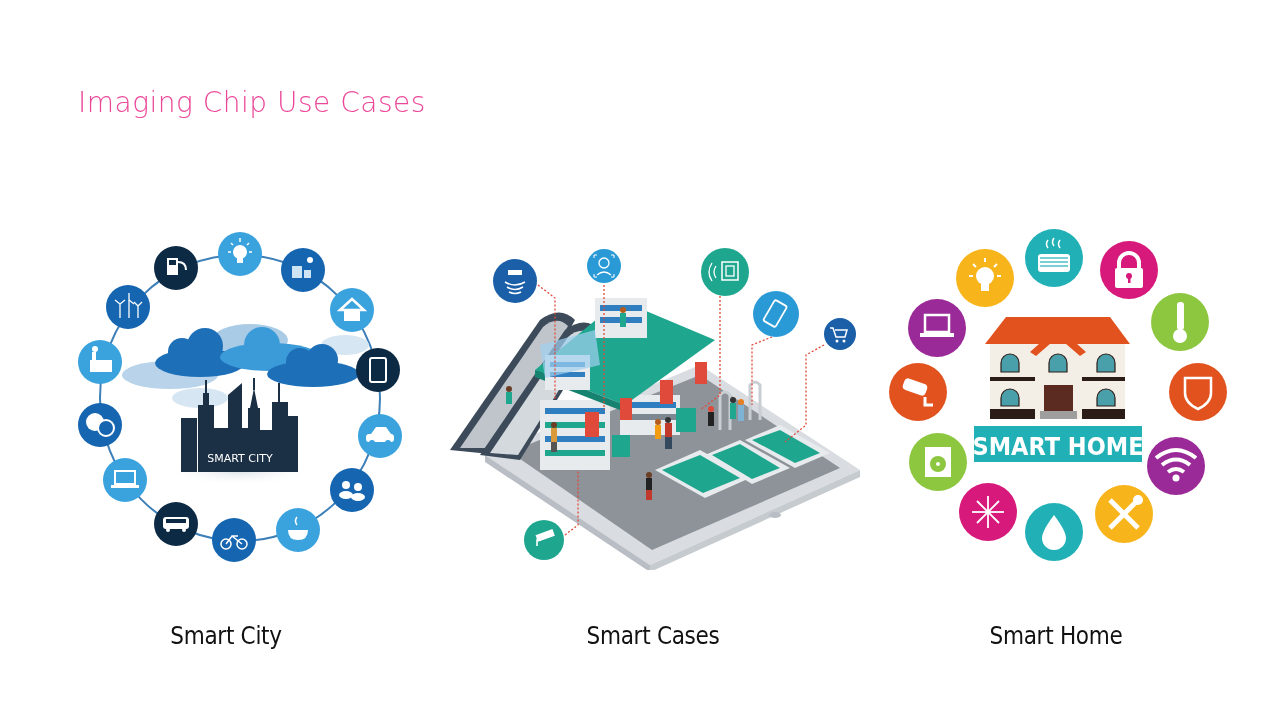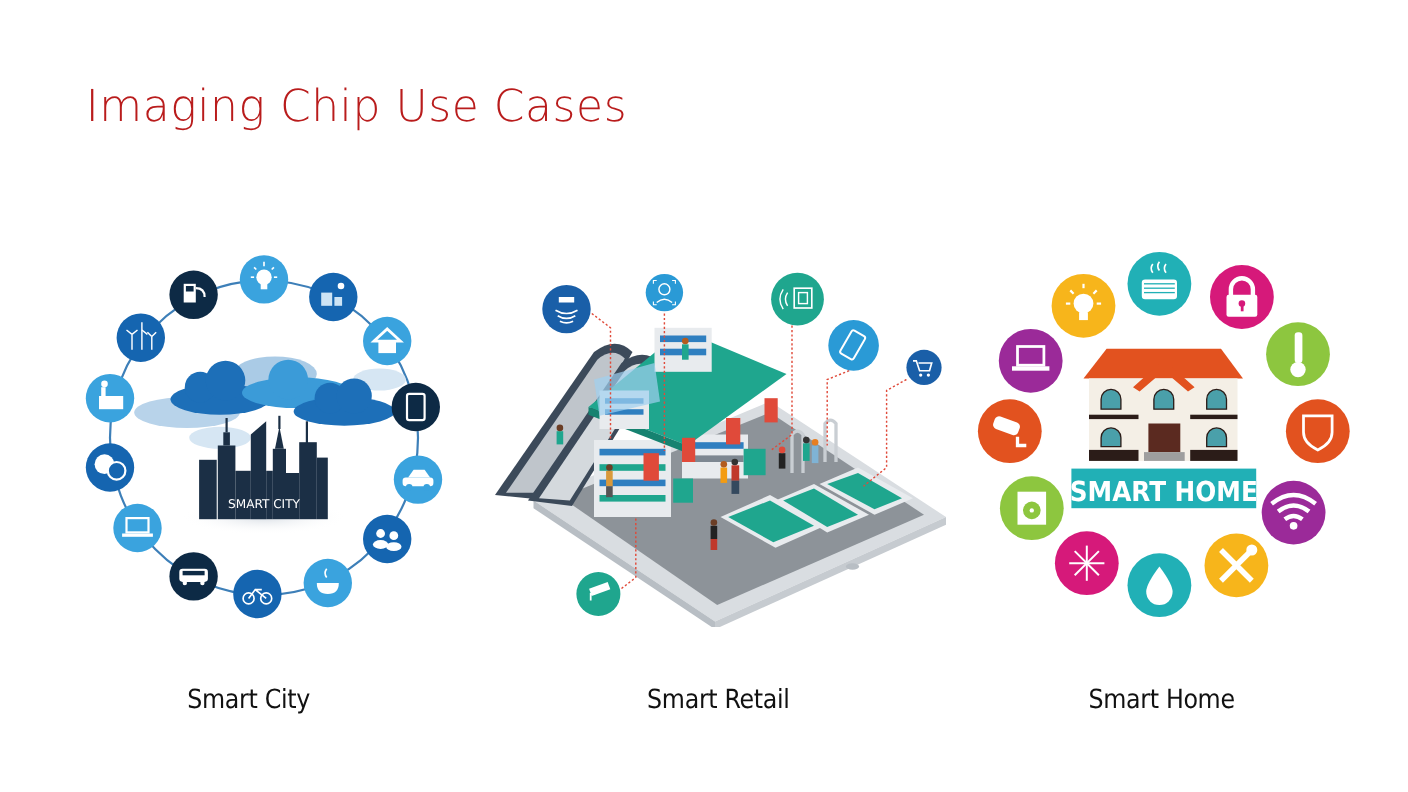--- a/index.html
+++ b/index.html
@@ -1,18 +1,18 @@
 <!DOCTYPE html>
 <html><head>
 <meta charset="utf-8">
 <style>
   html, body { margin:0; padding:0; }
   body { width:1280px; height:720px; background:#ffffff; position:relative; overflow:hidden;
          font-family:"DejaVu Sans", "Liberation Sans", sans-serif; color:#111; }
-  .title { position:absolute; left:78px; top:74px; font-size:40px; font-weight:300; letter-spacing:0.5px; color:#b91c1c;
+  .title { position:absolute; left:78px; top:86px; font-size:28px; font-weight:300; letter-spacing:0.5px; color:#ec4899;
            font-family:"DejaVu Sans", sans-serif; }
   .caption { position:absolute; top:622px; font-size:24px; color:#111; transform:translateX(-50%); white-space:nowrap;
              font-family:"DejaVu Sans Condensed","DejaVu Sans", sans-serif; letter-spacing:-0.3px; }
   .panel { position:absolute; }
   .panel svg { display:block; }
 </style>
 </head>
 <body>
 
 <div class="title">Imaging Chip Use Cases</div>
@@ -395,14 +395,14 @@
           <line x1="969" y1="276" x2="973" y2="276"></line>
           <line x1="997" y1="276" x2="1001" y2="276"></line>
           <line x1="973" y1="264" x2="976" y2="267"></line>
           <line x1="997" y1="264" x2="994" y2="267"></line>
         </g>
       </g>
   </svg>
 </div>
 
 <div class="caption" style="left:226px;">Smart City</div>
-<div class="caption" style="left:653px;">Smart Retail</div>
+<div class="caption" style="left:653px;">Smart Cases</div>
 <div class="caption" style="left:1056px;">Smart Home</div>
 
 </body></html>

